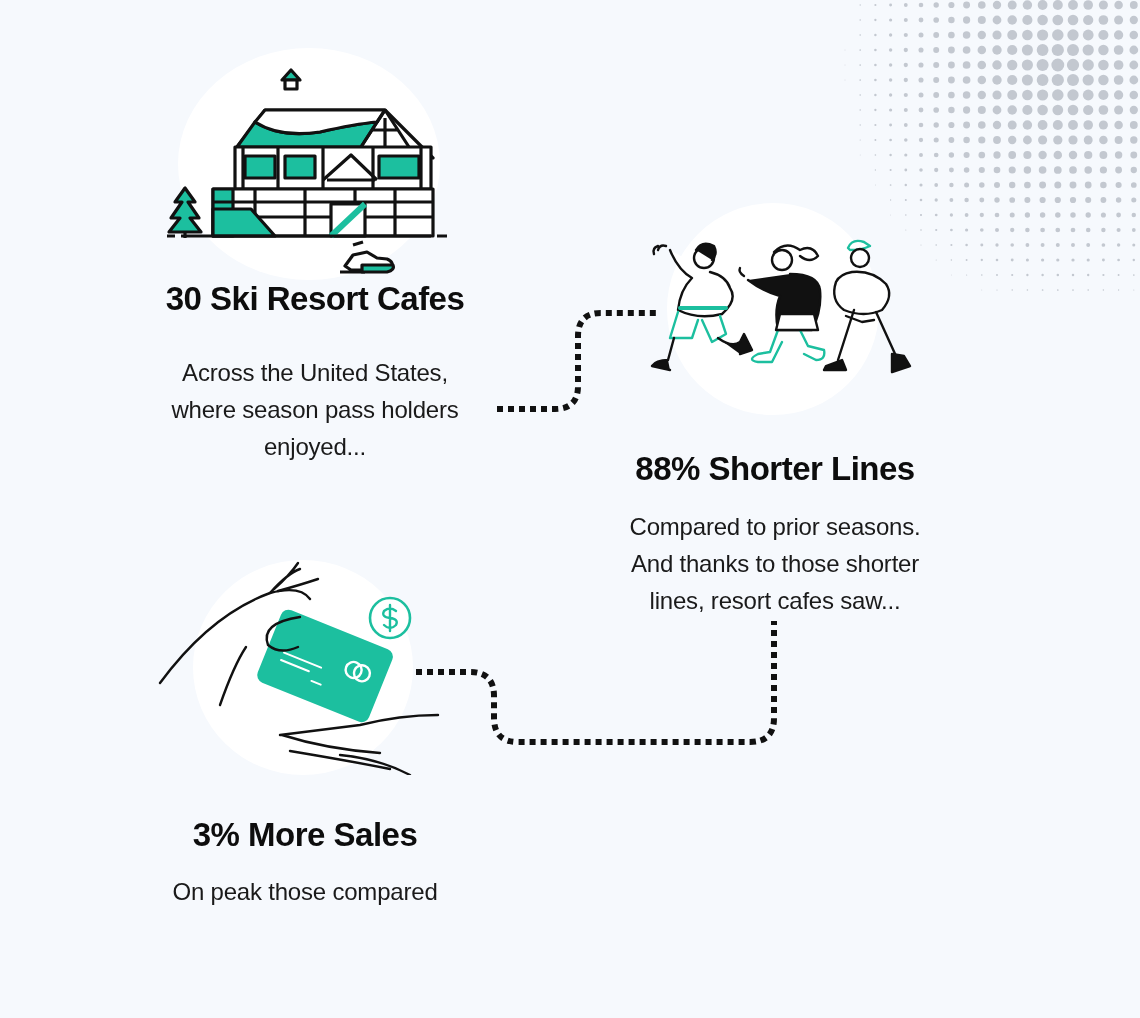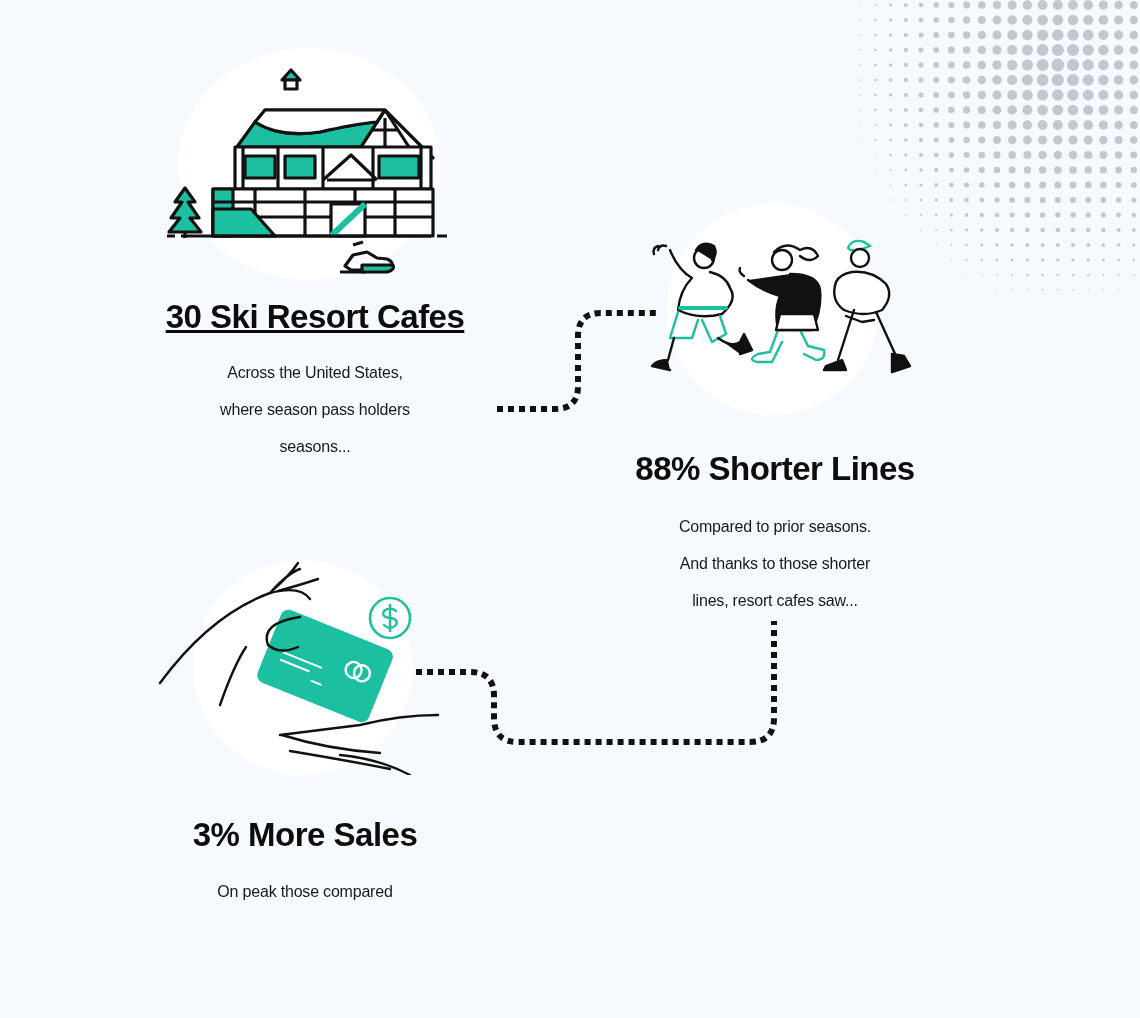--- a/index.html
+++ b/index.html
@@ -1,20 +1,20 @@
 <!DOCTYPE html>
 <html><head>
 <meta charset="utf-8">
 <style>
   html,body{margin:0;padding:0;}
   body{width:1140px;height:1018px;background:#f6f9fd;position:relative;overflow:hidden;font-family:"Liberation Sans",sans-serif;color:#111;}
   .abs{position:absolute;}
   .circle-bg{position:absolute;border-radius:50%;background:#ffffff;}
   .title{position:absolute;font-weight:700;font-size:33px;letter-spacing:-0.5px;text-align:center;white-space:nowrap;color:#0d0d0d;}
-  .desc{position:absolute;font-size:16px;line-height:37px;text-align:center;color:#1a1a1a;letter-spacing:-0.2px;}
+  .desc{position:absolute;font-size:24px;line-height:37px;text-align:center;color:#1a1a1a;letter-spacing:-0.2px;}
   svg{display:block;}
 </style>
 </head>
 <body>
 
 <svg class="abs" id="halftone" style="left:830px;top:0" width="310" height="300">
     <circle cx="30.2" cy="5" r="0.66" fill="#c3c8d0"></circle>
     <circle cx="45.4" cy="5" r="1.07" fill="#c3c8d0"></circle>
     <circle cx="60.599999999999994" cy="5" r="1.48" fill="#c3c8d0"></circle>
     <circle cx="75.8" cy="5" r="1.89" fill="#c3c8d0"></circle>
@@ -423,25 +423,25 @@
       <path d="M12 176 H20 M26 176 H276 M282 176 H292"></path>
 
       <path d="M30 128 L20 142 H27 L16 158 H25 L14 172 H46 L35 158 H44 L33 142 H40 Z" fill="#1cbf9f"></path>
       <path d="M30 172 V178"></path>
 
       <path d="M185 212 H210 M190 206 L198 195 L212 192 L222 198 L232 199 Q240 202 236 210 H196 Z" fill="#fff"></path>
       <path d="M207 205 H238 Q240 210 232 212 H207 Z" fill="#1cbf9f"></path>
       <path d="M198 185 L208 182"></path>
     </g>
   </svg>
-  <div class="title" style="left:130px;top:298px;width:370px;text-decoration:underline;">30 Ski Resort Cafes</div>
+  <div class="title" style="left:130px;top:280px;width:370px;">30 Ski Resort Cafes</div>
   <div class="desc" style="left:130px;top:354px;width:370px;">
     <div>Across the United States,</div>
     <div>where season pass holders</div>
-    <div>seasons...</div>
+    <div>enjoyed...</div>
   </div>
 </div>
 
 <div>
   <div class="circle-bg" style="left:667px;top:203px;width:212px;height:212px;"></div>
   <svg class="abs" style="left:640px;top:230px" width="290" height="160" viewBox="0 0 290 160">
     <g stroke="#111" stroke-width="2.4" fill="none" stroke-linecap="round" stroke-linejoin="round">
 
       <path d="M14 24 Q12 18 18 16 M18 20 Q20 14 26 16"></path>
       <path d="M30 20 Q38 40 52 48 Q40 60 38 80 Q58 90 82 84 Q98 70 90 58 Q86 46 70 42" fill="#fff"></path>

